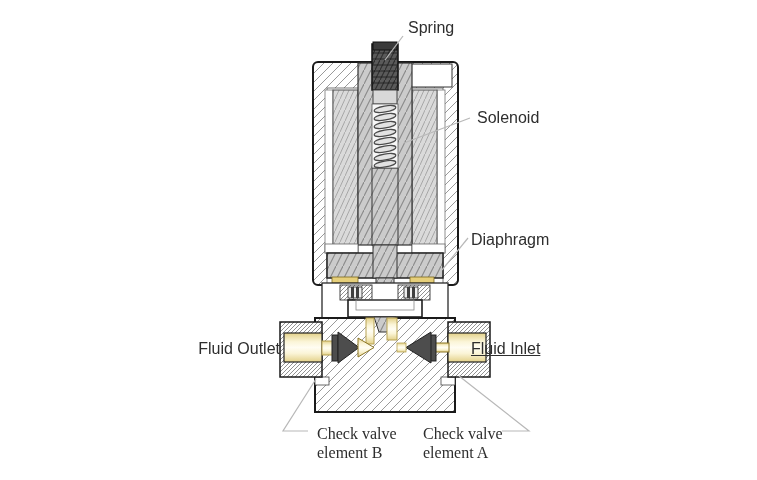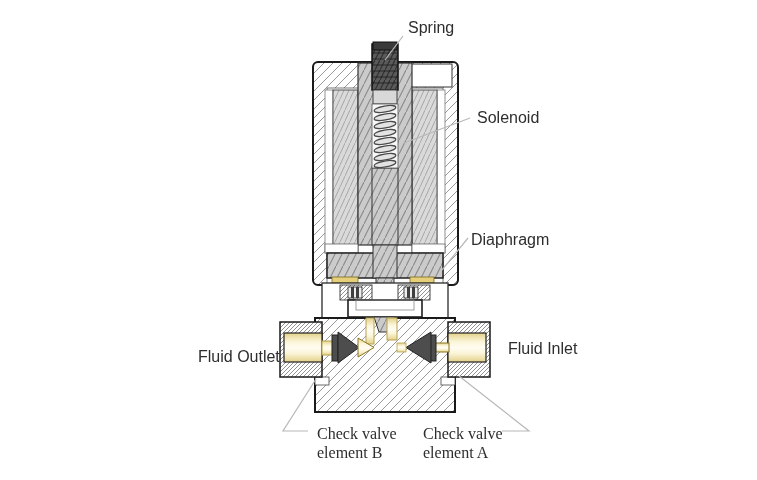--- a/index.html
+++ b/index.html
@@ -8,22 +8,22 @@
     font-family:"Liberation Sans", sans-serif;
   }
   #drawing{position:absolute;left:0;top:0;}
   .lbl{
     position:absolute;font-size:16px;color:#2e2e2e;line-height:19px;white-space:nowrap;
   }
   .lbl.two{white-space:normal;font-family:Liberation Serif, serif;}
   #lbl-spring{left:408px;top:18px;}
   #lbl-solenoid{left:477px;top:108px;}
   #lbl-diaphragm{left:471px;top:230px;}
-  #lbl-fluid-outlet{left:198px;top:339px;width:82px;text-align:left;margin-top:8px;}
-  #lbl-fluid-inlet{left:508px;top:339px;}
+  #lbl-fluid-outlet{left:198px;top:339px;width:82px;text-align:right;}
+  #lbl-fluid-inlet{left:471px;top:339px;text-decoration:underline;}
   #lbl-check-b{left:317px;top:424px;}
   #lbl-check-a{left:423px;top:424px;}
 </style>
 </head>
 <body>
 
 <div id="canvas">
 
   <svg id="drawing" width="757" height="480" viewBox="0 0 757 480">
     <defs>

